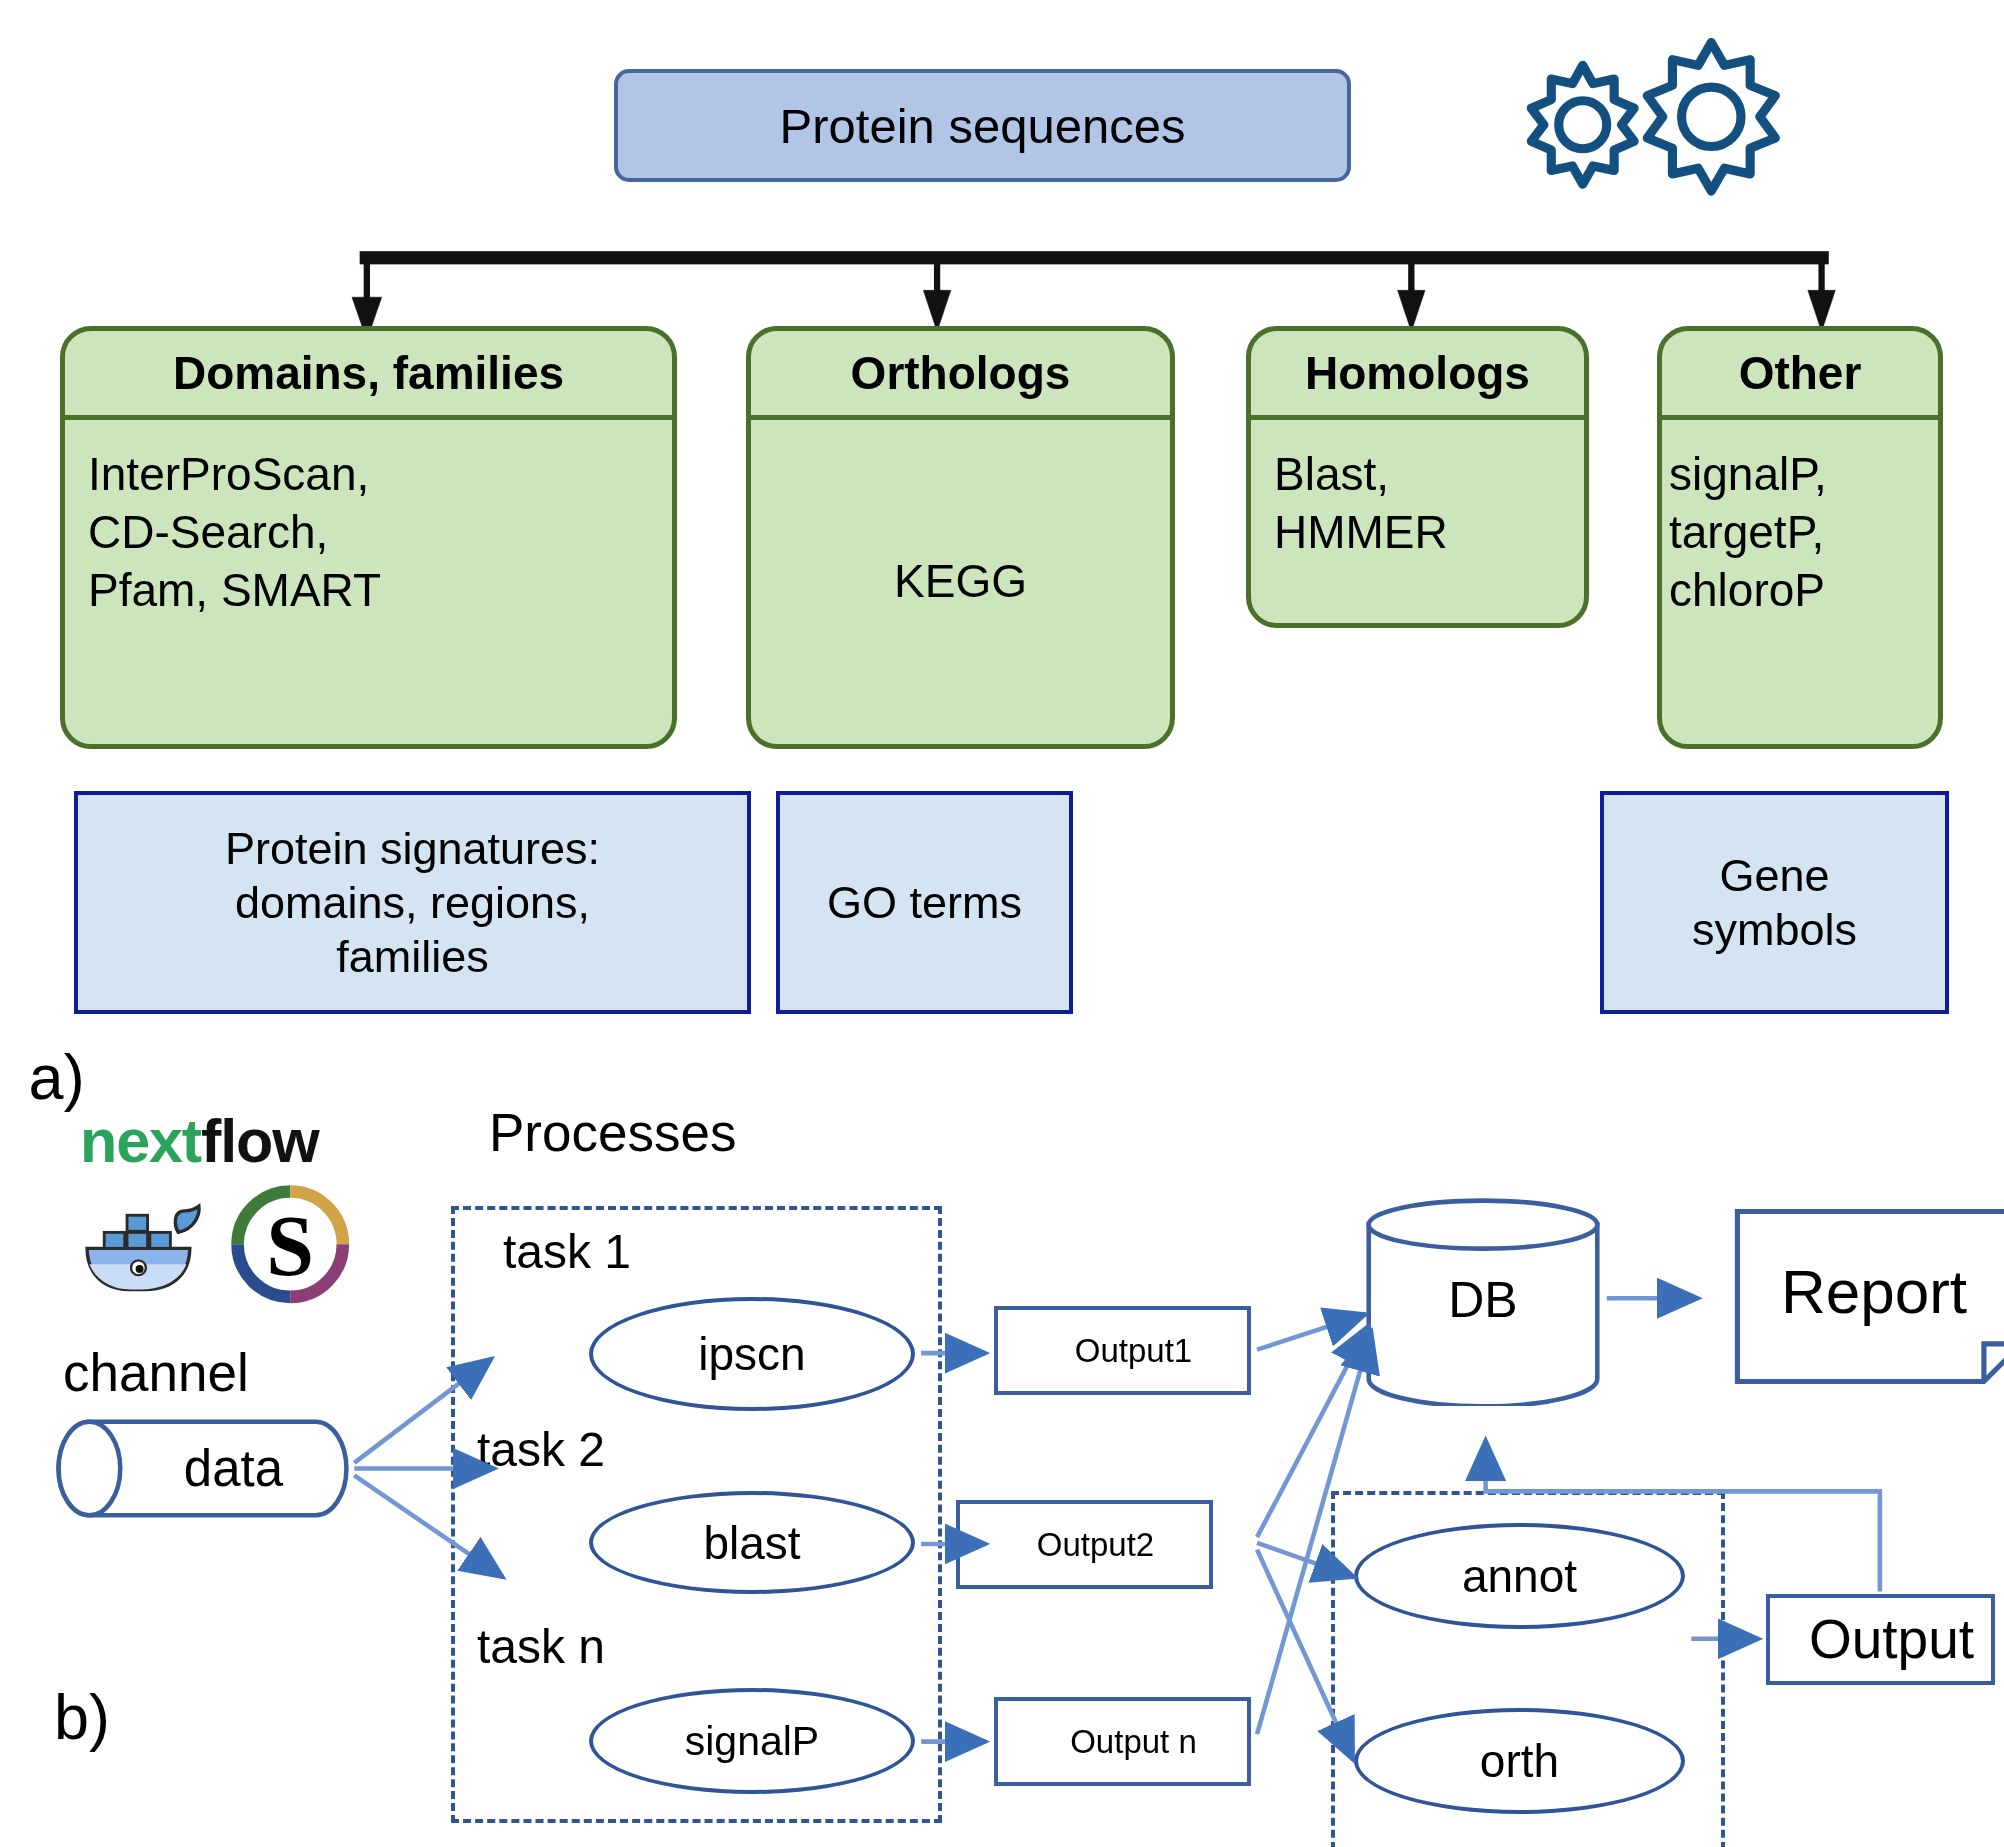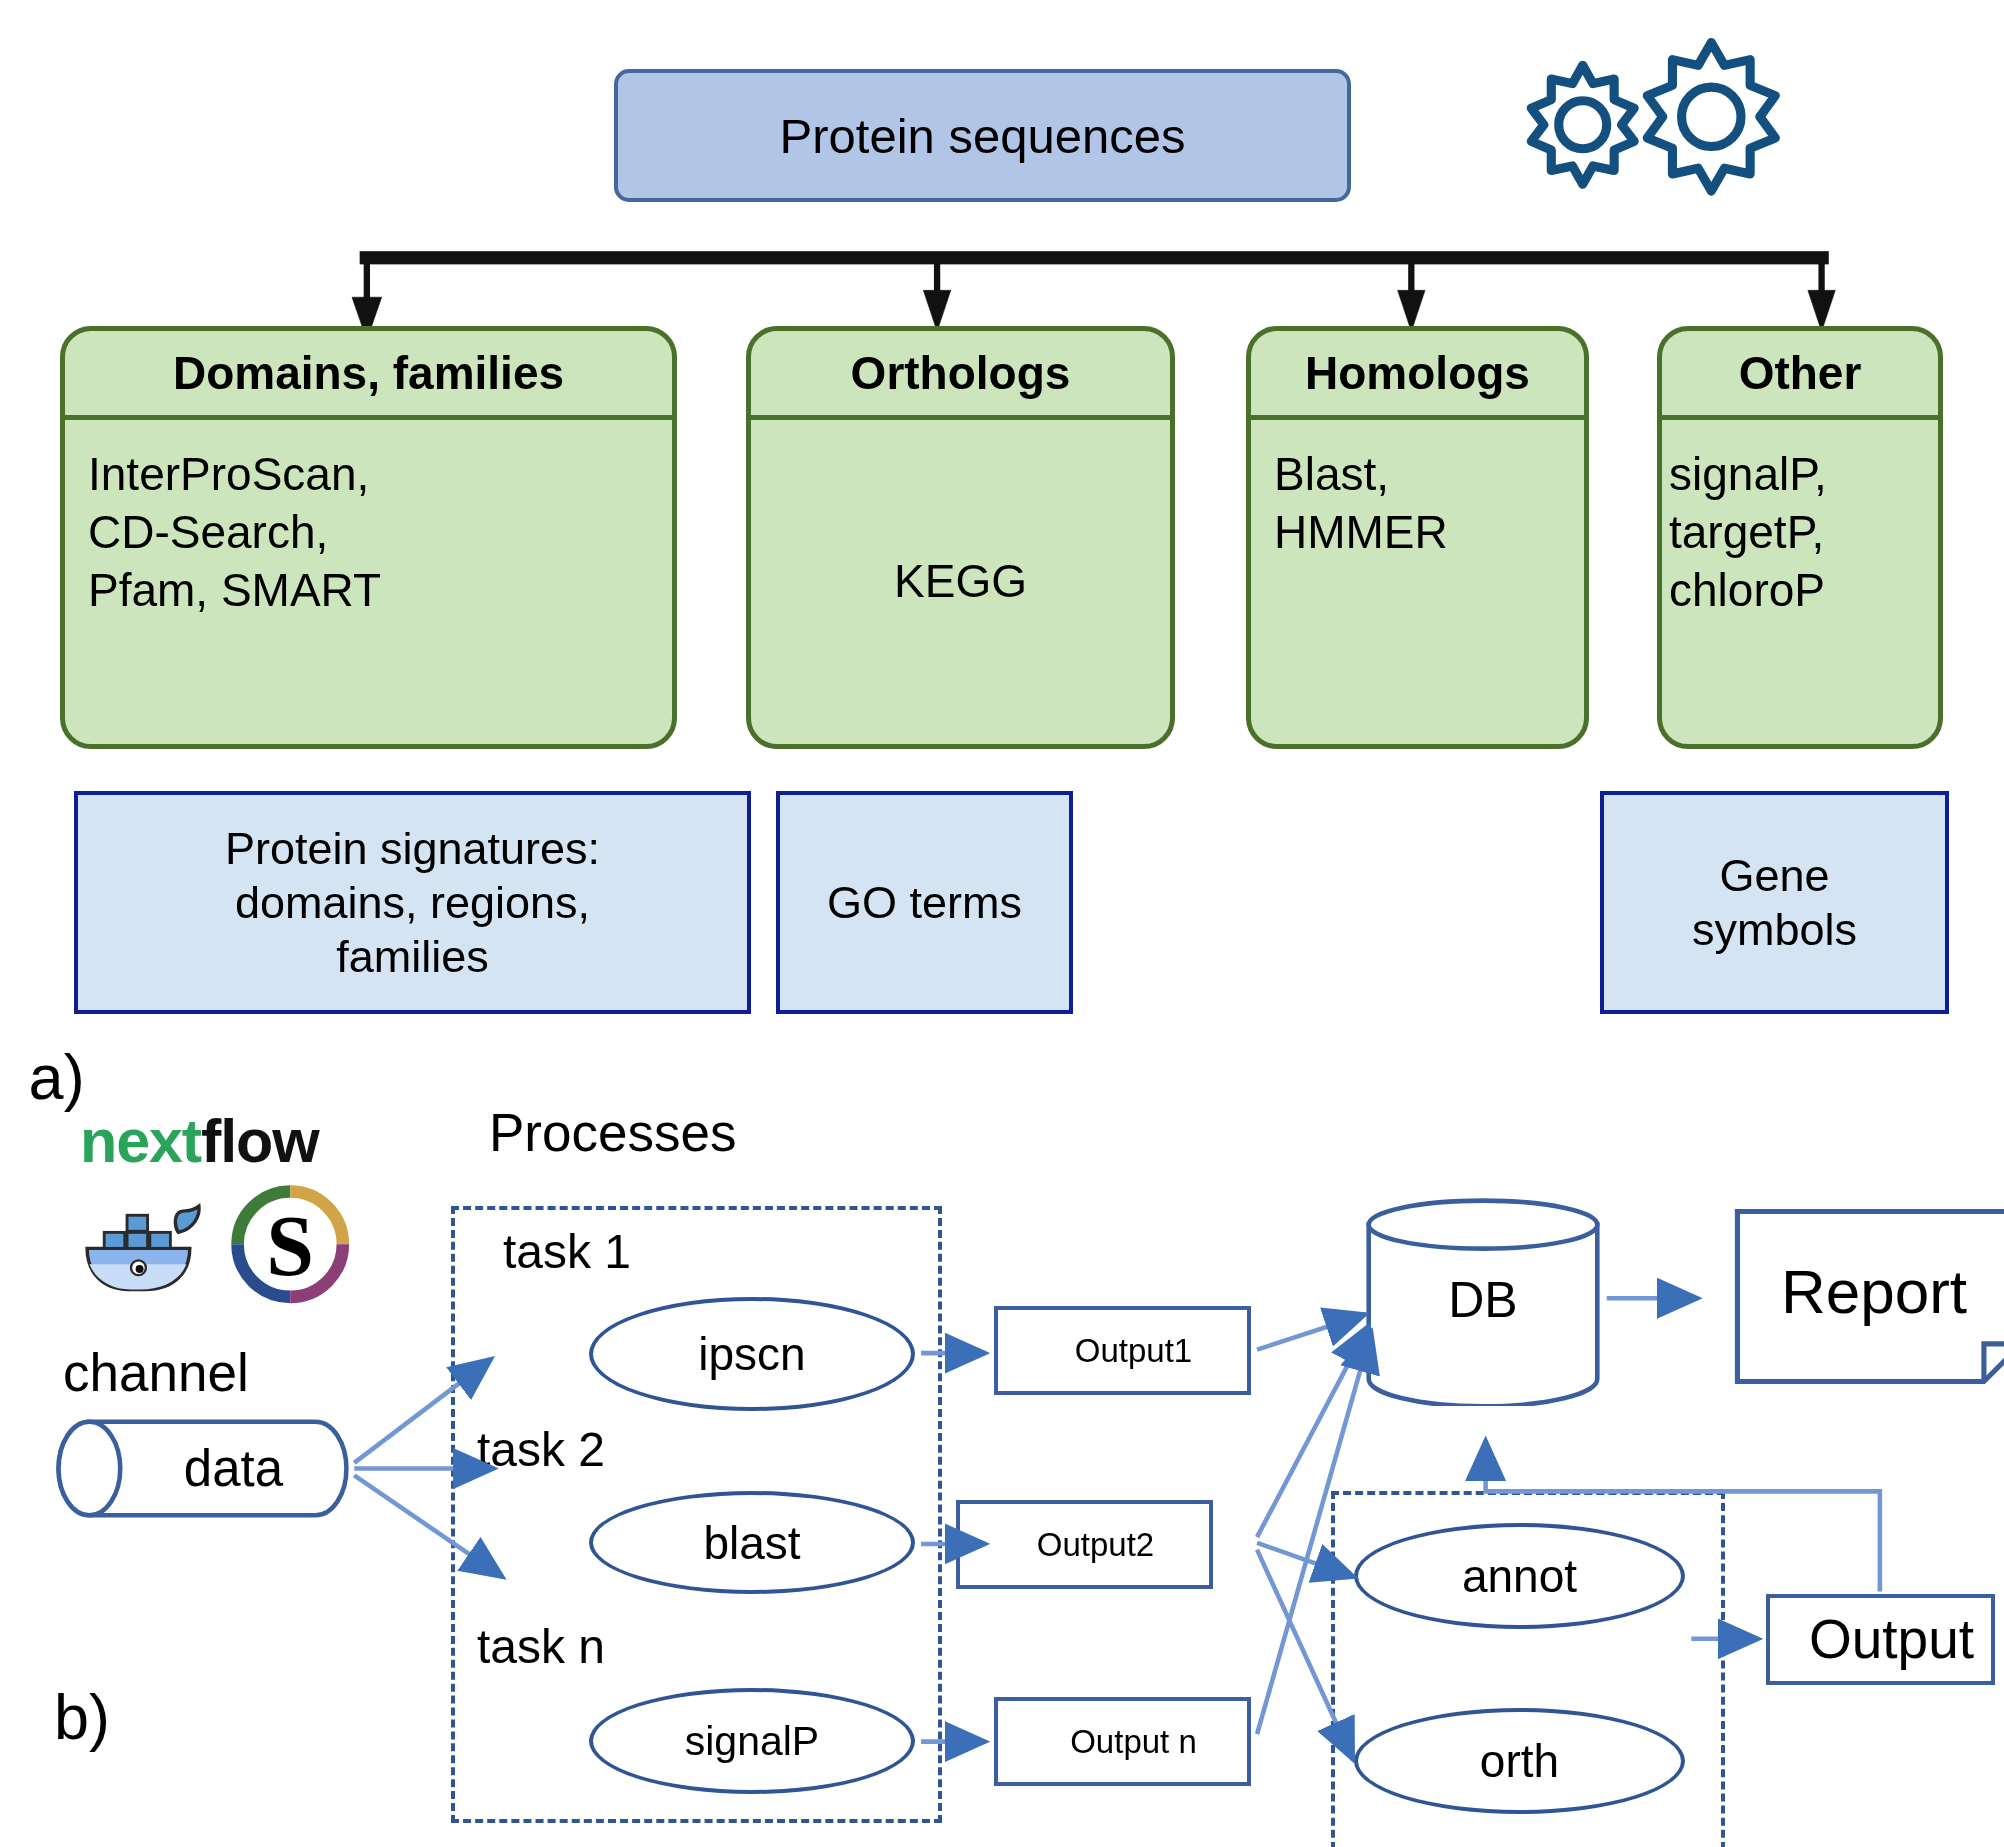--- a/index.html
+++ b/index.html
@@ -3,21 +3,21 @@
 <meta charset="utf-8">
 <style>
   html,body{margin:0;padding:0;background:#ffffff;}
   body{width:2005px;height:1848px;position:relative;font-family:"Liberation Sans",sans-serif;color:#000;}
   #root{position:absolute;left:0;top:0;width:2005px;height:1848px;overflow:hidden;}
 
   .abs{position:absolute;}
 
   
   .ps-box{
-    left:614px;top:69px;width:737px;height:133px;
+    left:614px;top:69px;width:737px;height:113px;
     background:#b1c5e7;border:4px solid #47669b;border-radius:15px;
     box-sizing:border-box;display:flex;align-items:center;justify-content:center;
     font-size:49px;
   }
   .gears{left:1497px;top:31px;width:320px;height:183px;}
 
   .gbox{
     background:#cde5bd;border:5.1px solid #4a7029;border-radius:31px;
     box-sizing:border-box;overflow:hidden;
   }
@@ -107,21 +107,21 @@
     <div class="gbody" style="white-space:pre-line;">InterProScan,
 CD-Search,
 Pfam, SMART</div>
   </div>
 
   <div class="abs gbox" style="left:746px;top:326px;width:429px;height:423px;">
     <div class="ghead">Orthologs</div>
     <div class="gbody center" style="white-space:pre-line;border-radius:6px;">KEGG</div>
   </div>
 
-  <div class="abs gbox" style="left:1246px;top:326px;width:343px;height:423px;">
+  <div class="abs gbox" style="left:1246px;top:326px;width:343px;height:302px;">
     <div class="ghead">Homologs</div>
     <div class="gbody" style="white-space:pre-line;">Blast,
 HMMER</div>
   </div>
 
   <div class="abs gbox" style="left:1657px;top:326px;width:286px;height:423px;">
     <div class="ghead">Other</div>
     <div class="gbody" style="white-space:pre-line;padding-left:7px;">signalP,
 targetP,
 chloroP</div>

